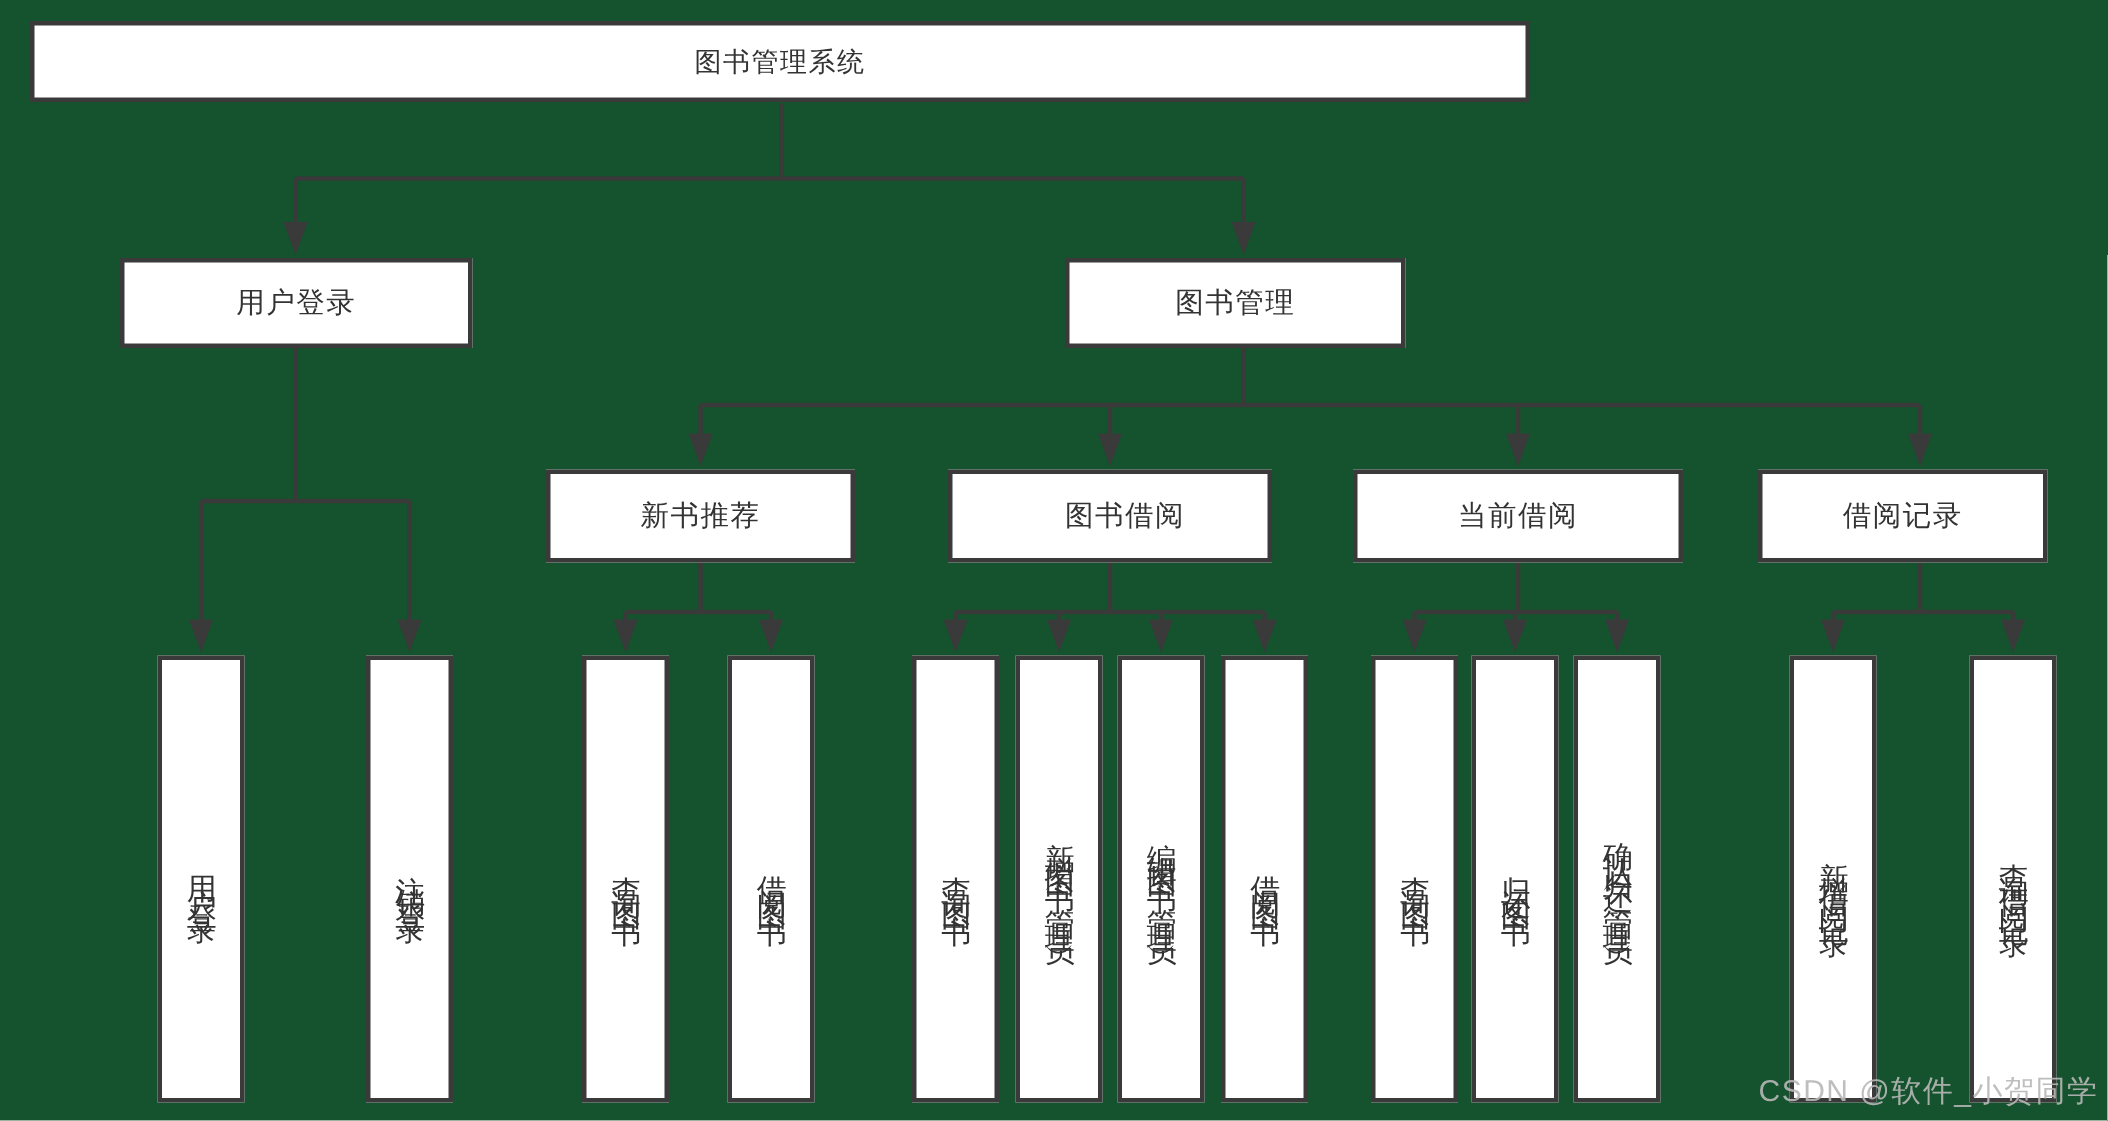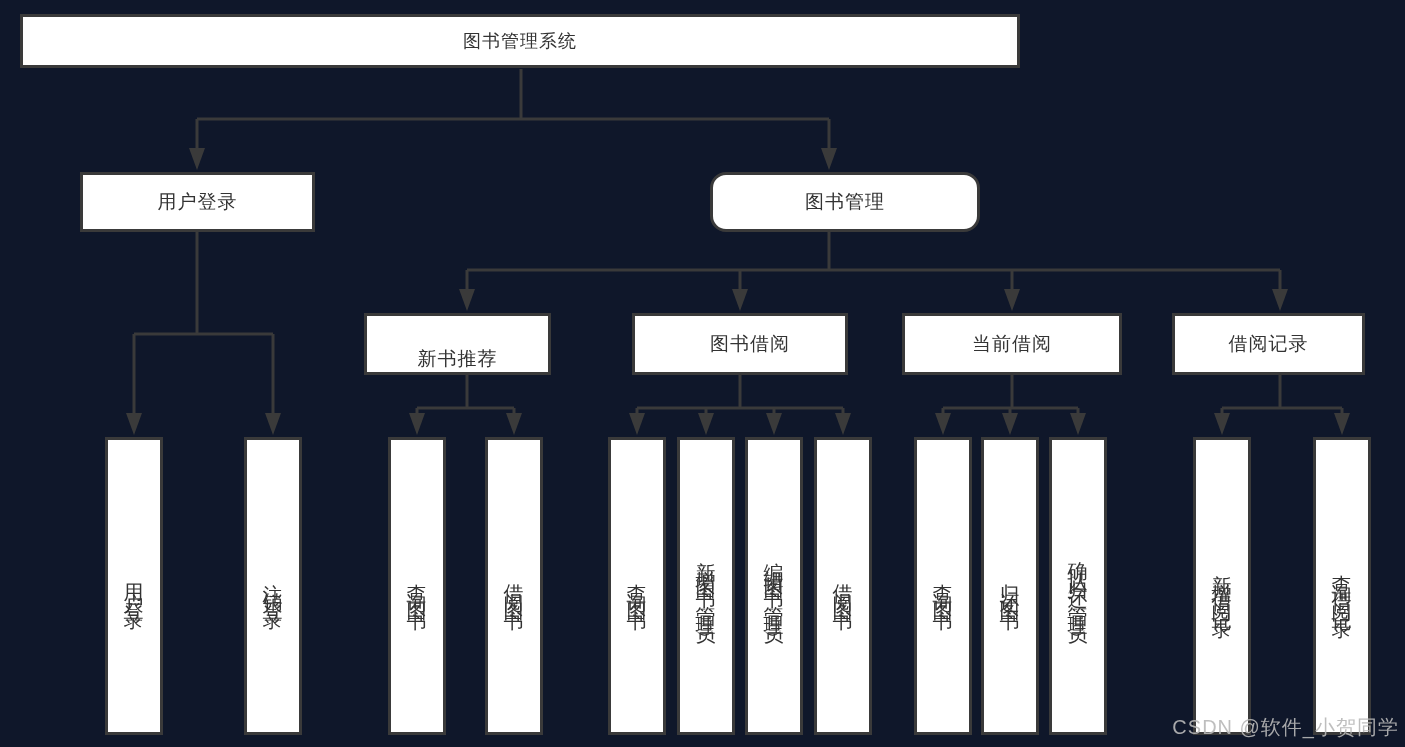--- a/index.html
+++ b/index.html
@@ -1,19 +1,19 @@
 <!DOCTYPE html>
 <html><head>
 <meta charset="utf-8">
 <style>
   html,body{margin:0;padding:0;background:#ffffff;}
   .canvas{
     position:relative;
     width:1405px;height:747px;
-    background:#0f172a;
+    background:#14532d;
     font-family:"Liberation Sans","DejaVu Sans",sans-serif;
     overflow:hidden;
   }
   svg.connectors{position:absolute;left:0;top:0;width:1405px;height:747px;}
   .connectors path{stroke:#3a3a3a;stroke-width:3;fill:none;}
   .connectors polygon{fill:#3a3a3a;stroke:none;}
   .box{
     position:absolute;
     box-sizing:border-box;
     border:3px solid #3a3a3a;
@@ -86,25 +86,25 @@
     <polygon points="1342,435 1334,413 1350,413"></polygon>
   </svg>
 
   <div class="box root">
     <span class="h-label">图书管理系统</span>
   </div>
 
   <div class="box lv2" style="left:80px;width:235px;">
     <span class="h-label">用户登录</span>
   </div>
-  <div class="box lv2" style="left:710px;width:270px;border-radius:16px;">
+  <div class="box lv2" style="left:710px;width:227px;">
     <span class="h-label">图书管理</span>
   </div>
 
-  <div class="box lv3" style="left:364px;width:187px;align-items:flex-end;">
+  <div class="box lv3" style="left:364px;width:206px;">
     <span class="h-label">新书推荐</span>
   </div>
   <div class="box lv3" style="left:632px;width:216px;padding-left:20px;">
     <span class="h-label">图书借阅</span>
   </div>
   <div class="box lv3" style="left:902px;width:220px;">
     <span class="h-label">当前借阅</span>
   </div>
   <div class="box lv3" style="left:1172px;width:193px;">
     <span class="h-label">借阅记录</span>

